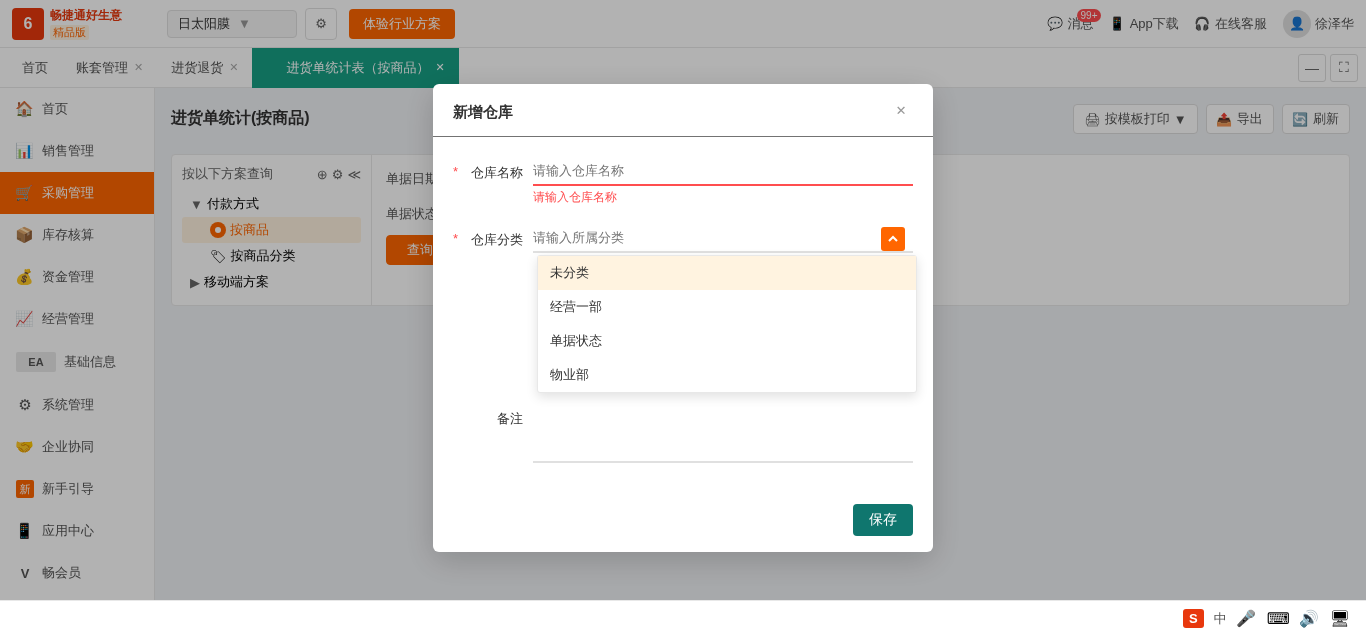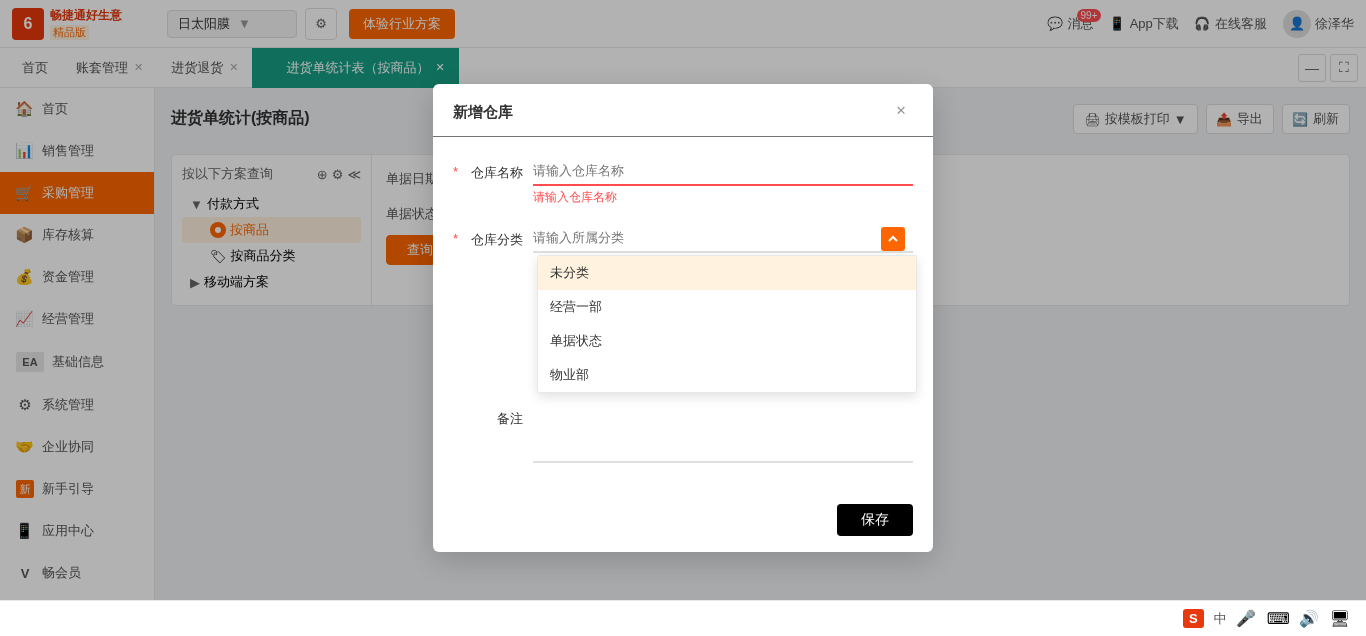--- a/index.html
+++ b/index.html
@@ -453,25 +453,25 @@
       resize: none;
       min-height: 60px;
     }
     .dialog-footer {
       display: flex;
       justify-content: flex-end;
       padding: 10px 20px 16px;
       gap: 10px;
     }
     .btn-save {
-      background: #000000;
+      background: #0f766e;
       color: #fff;
       border: none;
       border-radius: 4px;
-      padding: 7px 24px;
+      padding: 7px 16px;
       font-size: 14px;
       cursor: pointer;
     }
 
     
     .bottom-bar {
       position: fixed;
       bottom: 0;
       left: 0;
       right: 0;
@@ -603,21 +603,21 @@
     </div>
     <div class="sidebar-item">
       <span class="sidebar-icon">💰</span>
       <span>资金管理</span>
     </div>
     <div class="sidebar-item">
       <span class="sidebar-icon">📈</span>
       <span>经营管理</span>
     </div>
     <div class="sidebar-item">
-      <span class="sidebar-icon" style="font-size:11px;font-weight:bold;background:#e8e8e8;border-radius:2px;width:28px;height:20px;display:flex;align-items:center;justify-content:center;">EA</span>
+      <span class="sidebar-icon" style="font-size:11px;font-weight:bold;background:#e8e8e8;border-radius:2px;width:40px;height:20px;display:flex;align-items:center;justify-content:center;">EA</span>
       <span>基础信息</span>
     </div>
     <div class="sidebar-item">
       <span class="sidebar-icon">⚙</span>
       <span>系统管理</span>
     </div>
     <div class="sidebar-item">
       <span class="sidebar-icon">🤝</span>
       <span>企业协同</span>
     </div>

